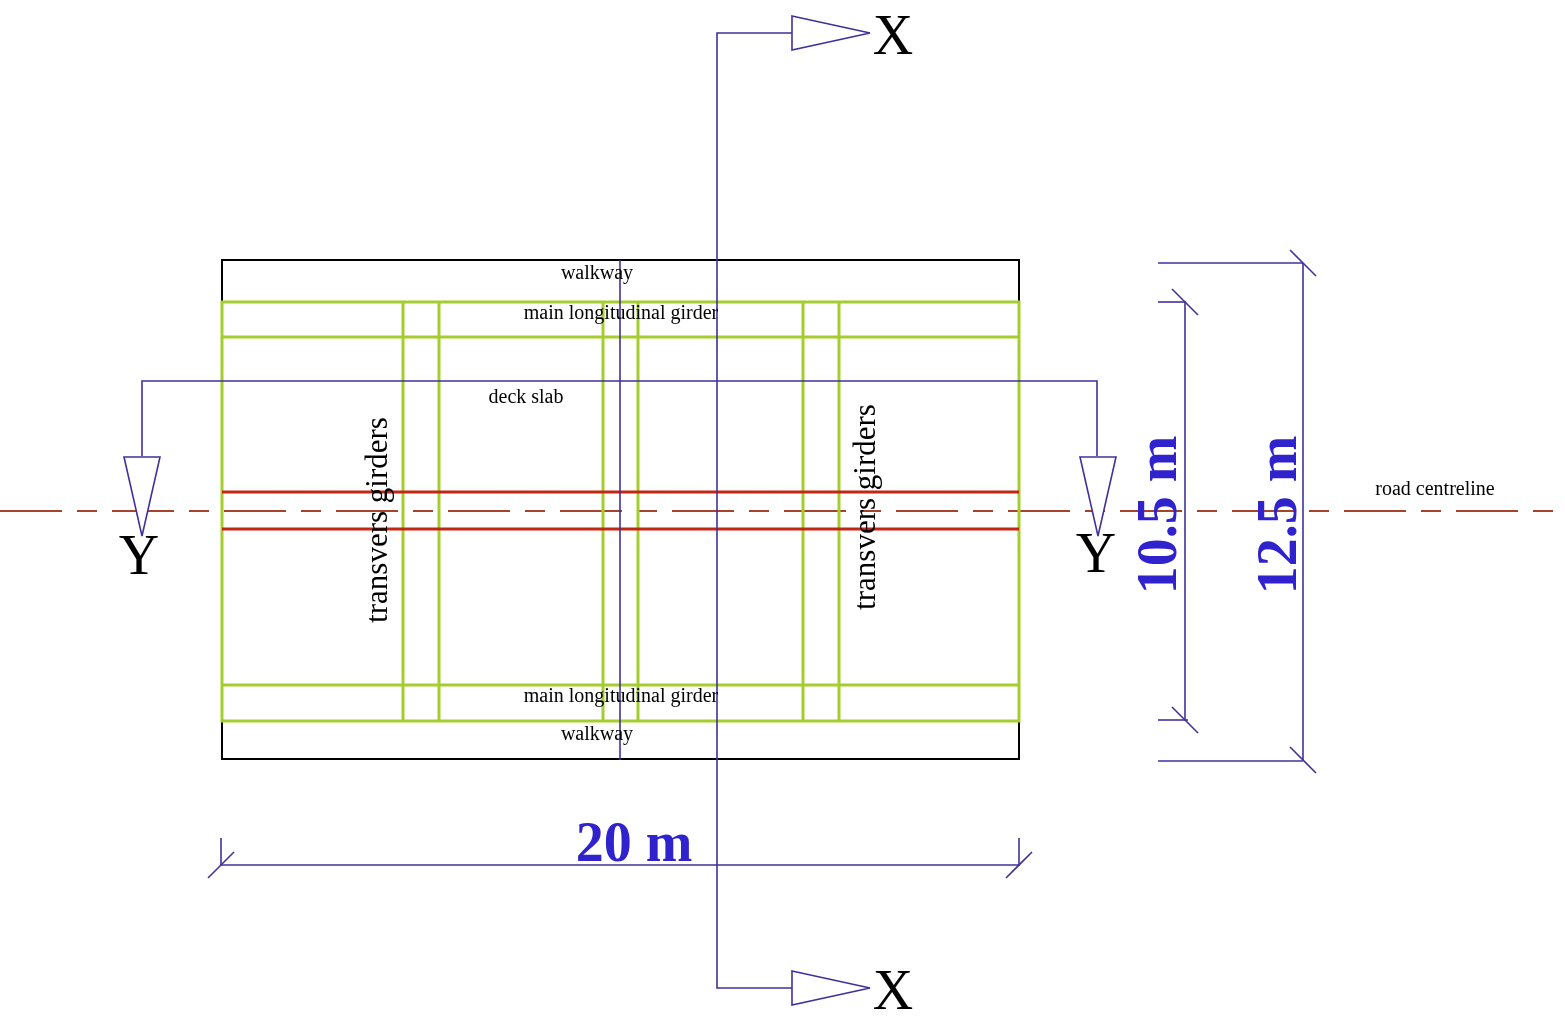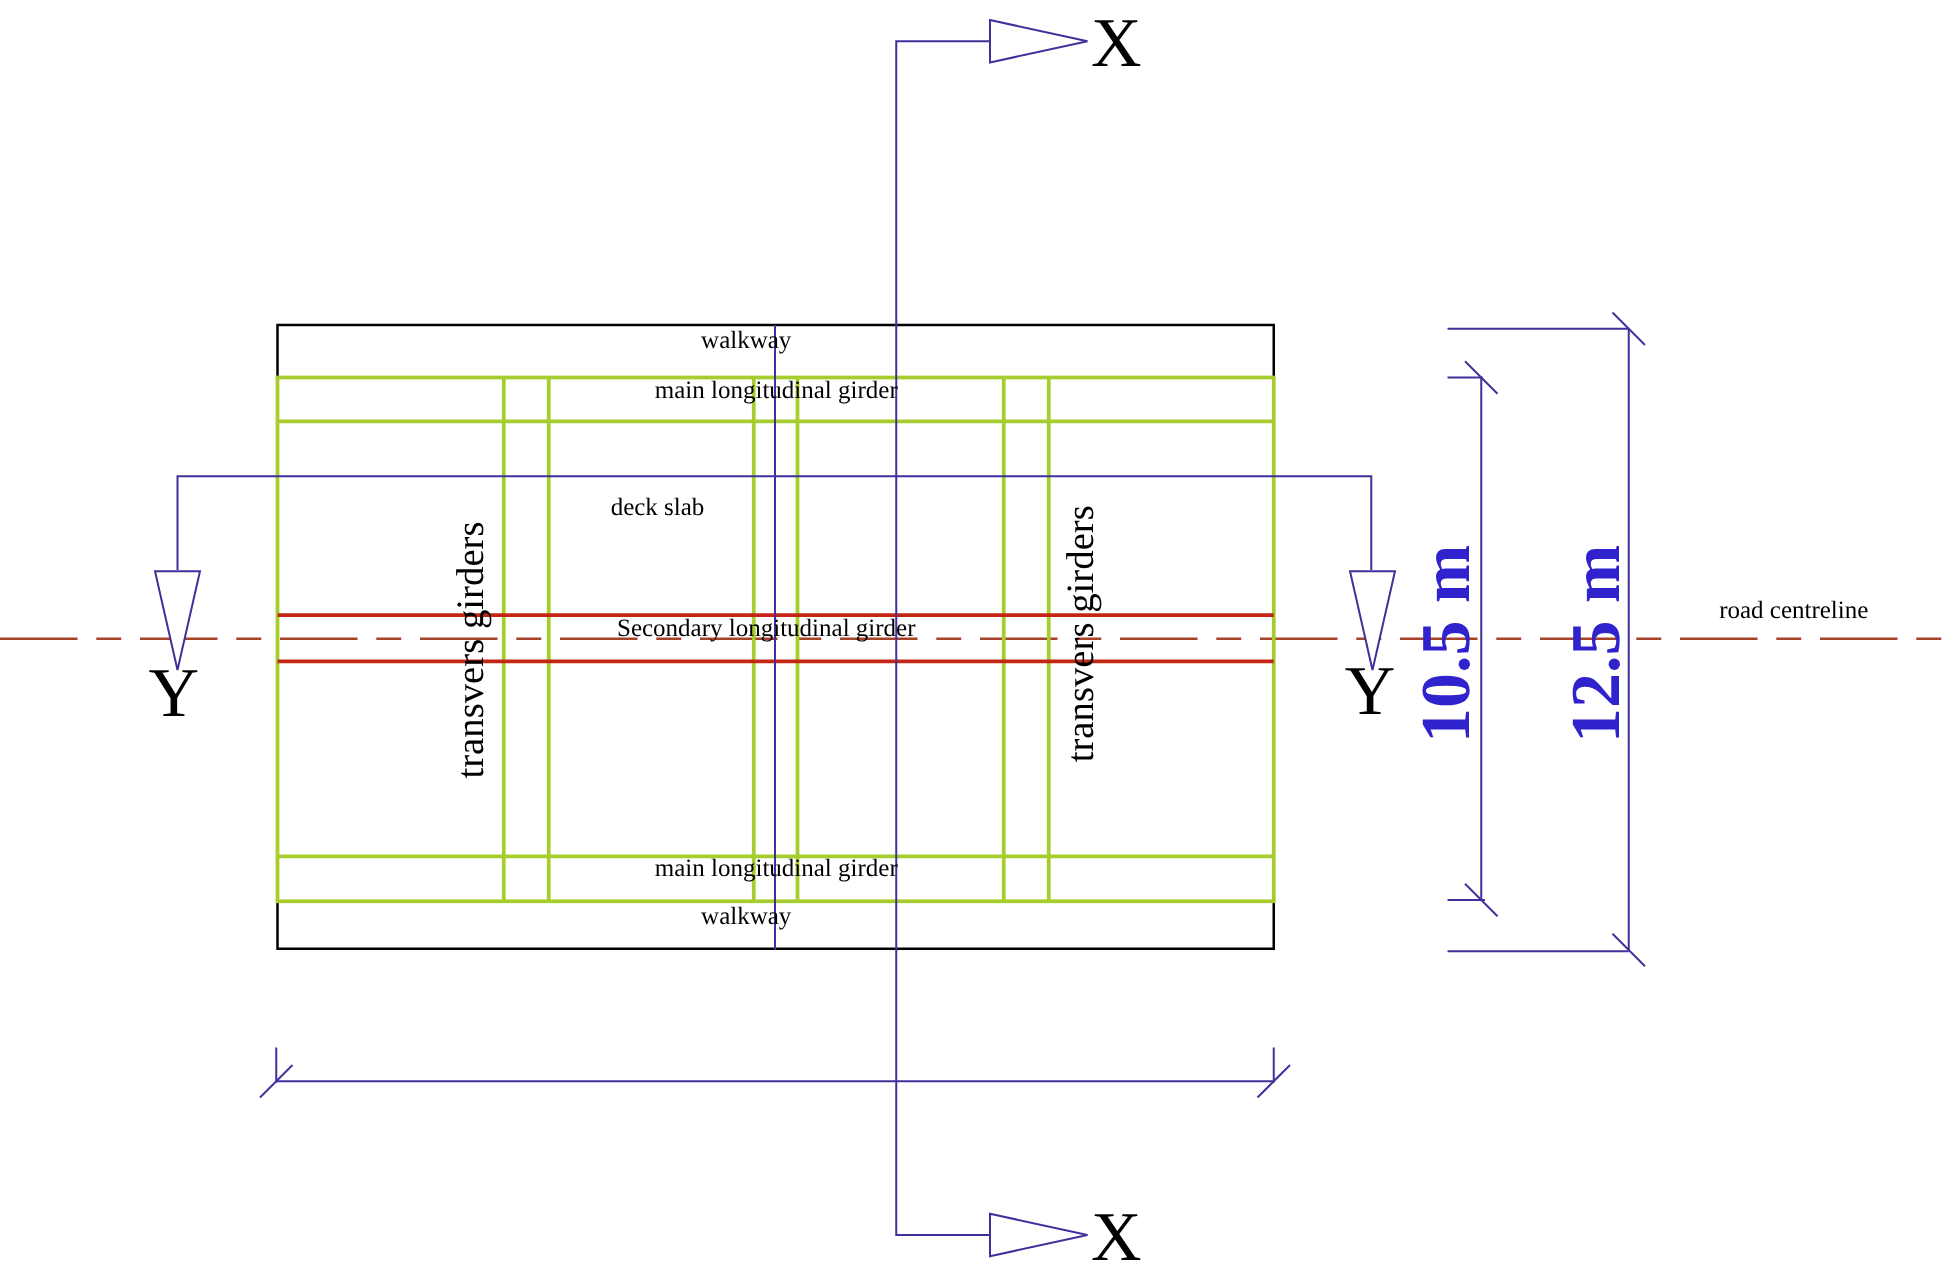--- a/index.html
+++ b/index.html
@@ -76,29 +76,29 @@
 
     <line class="dim-line" x1="221" y1="865" x2="1019" y2="865"></line>
     <line class="dim-line" x1="221" y1="838" x2="221" y2="866"></line>
     <line class="dim-line" x1="1019" y1="838" x2="1019" y2="866"></line>
     <line class="dim-line" x1="208" y1="878" x2="234" y2="852"></line>
     <line class="dim-line" x1="1006" y1="878" x2="1032" y2="852"></line>
   </svg>
 
   <div class="lbl" style="left:597px;top:262px;">walkway</div>
   <div class="lbl" style="left:621px;top:302px;">main longitudinal girder</div>
-  <div class="lbl" style="left:526px;top:396px;">deck slab</div>
-  <div class="lbl" style="left:613px;top:493px;">Secondary longitudinal girder</div>
+  <div class="lbl" style="left:526px;top:386px;">deck slab</div>
   <div class="lbl rot" style="left:377px;top:520px;font-size:31px;">transvers girders</div>
   <div class="lbl rot" style="left:865px;top:507px;font-size:31px;">transvers girders</div>
   <div class="lbl" style="left:621px;top:685px;">main longitudinal girder</div>
   <div class="lbl" style="left:597px;top:723px;">walkway</div>
   <div class="lbl" style="left:1435px;top:478px;text-align:center;">road centreline</div>
 
   <div class="axis-letter" style="left:893px;top:35px;">X</div>
   <div class="axis-letter" style="left:893px;top:990px;">X</div>
   <div class="axis-letter" style="left:139px;top:555px;">Y</div>
   <div class="axis-letter" style="left:1096px;top:553px;">Y</div>
 
+  <div class="dim-text" style="left:634px;top:842px;">20 m</div>
   <div class="dim-text rot" style="left:1157px;top:515px;">10.5 m</div>
   <div class="dim-text rot" style="left:1277px;top:515px;">12.5 m</div>
 
 </div>
 
 </body></html>

